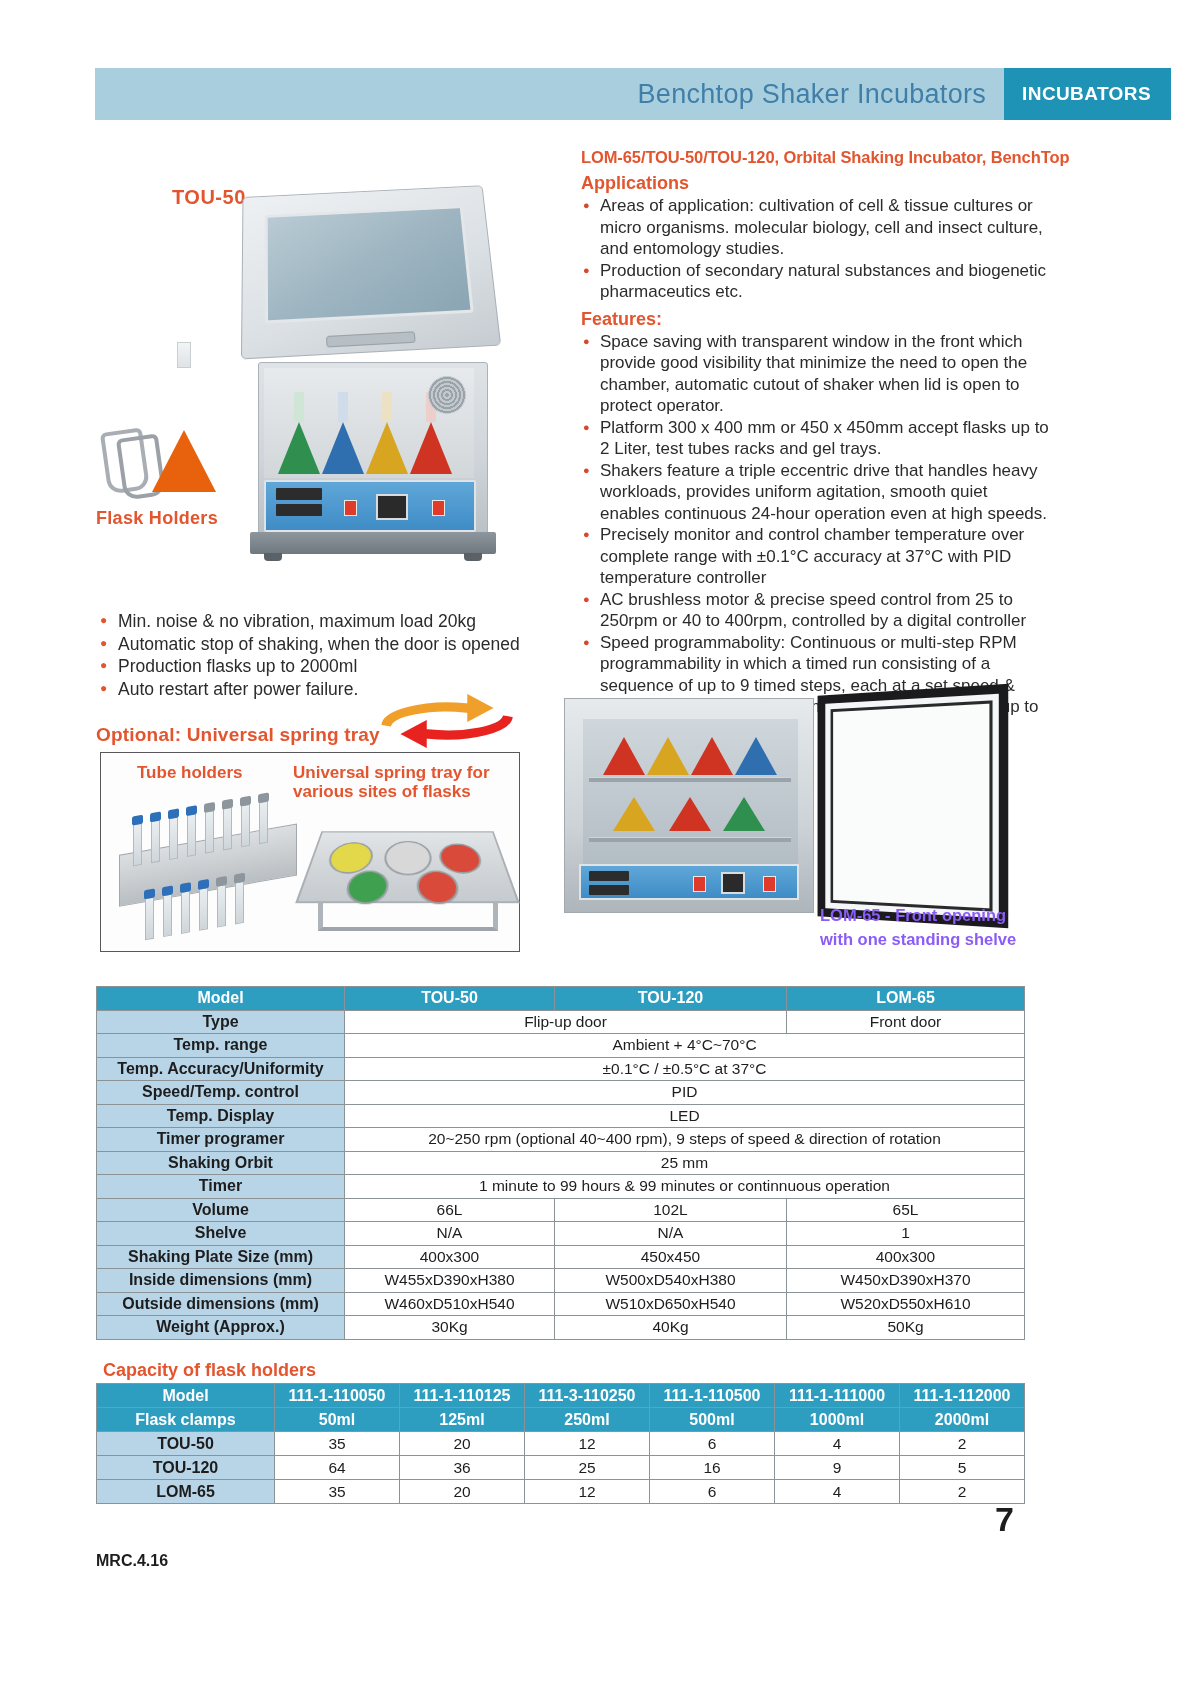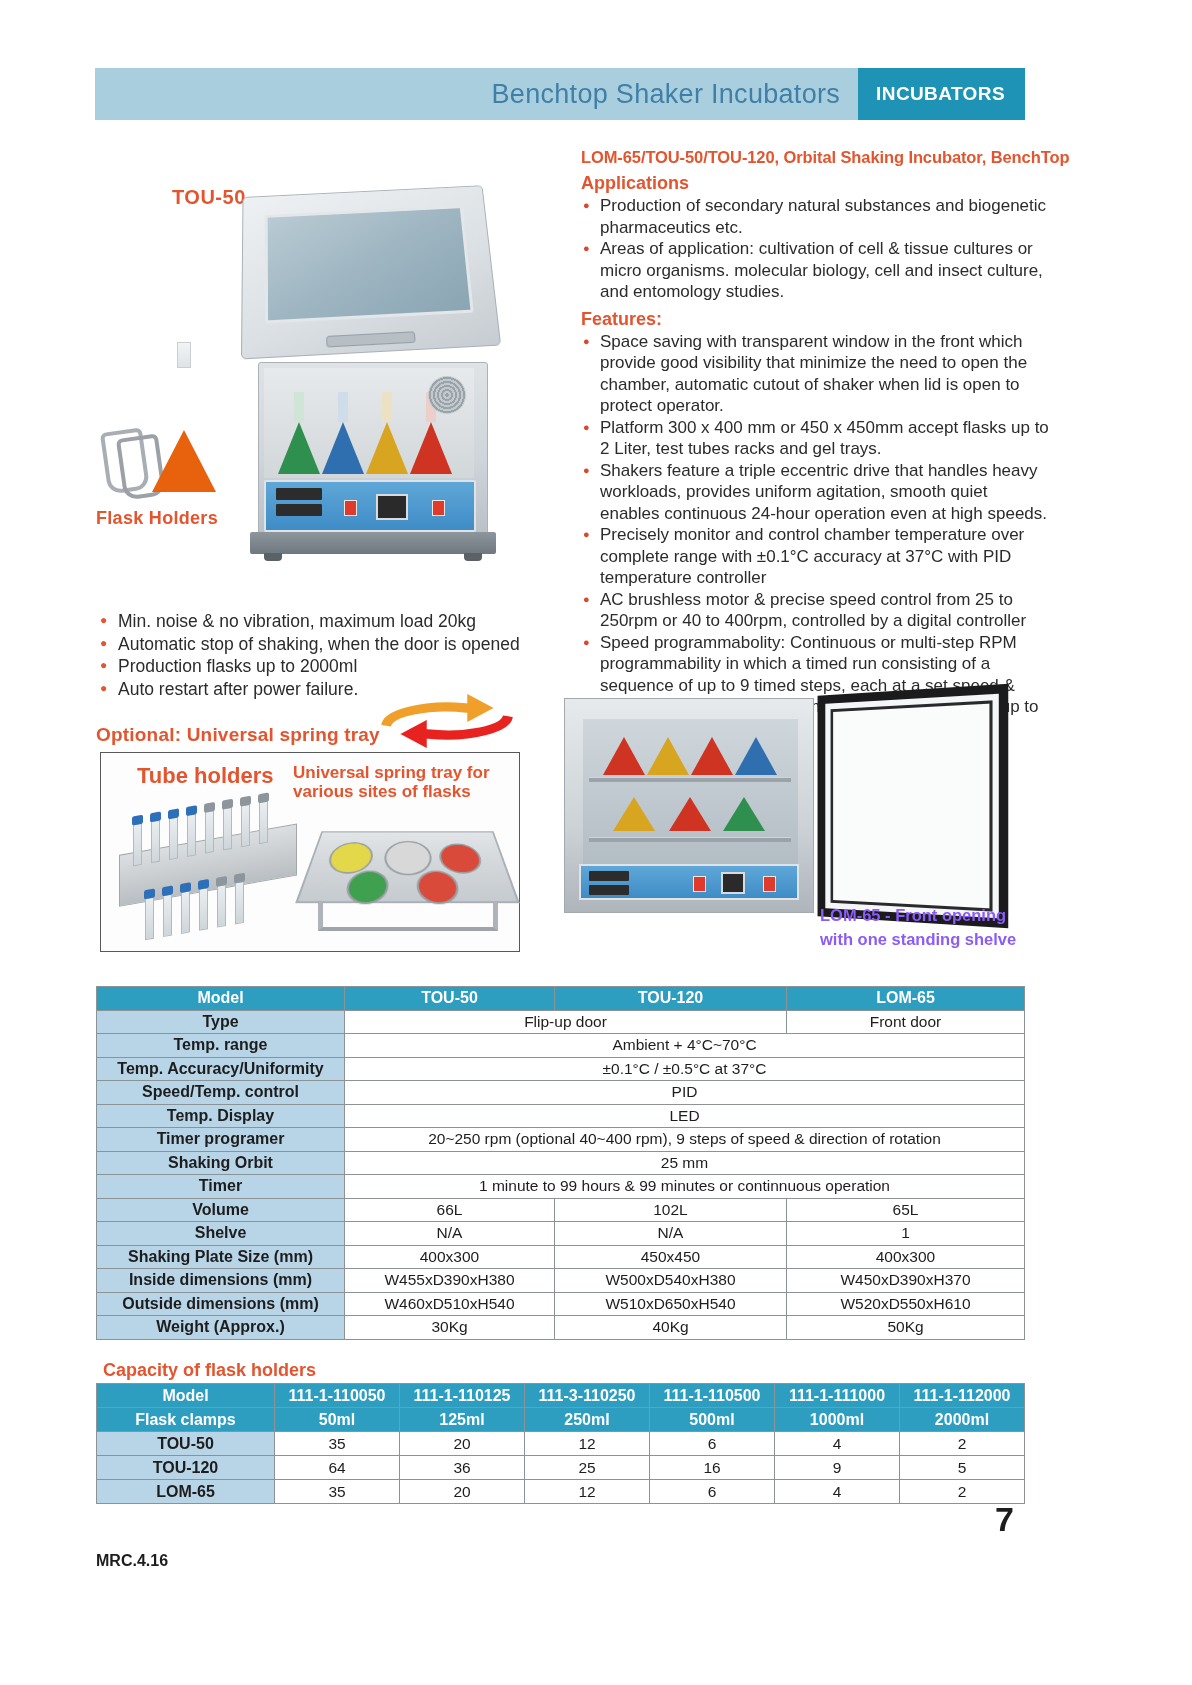--- a/index.html
+++ b/index.html
@@ -7,21 +7,21 @@
     width: 1192px; height: 1685px;
     background: #ffffff;
     font-family: "Liberation Sans", sans-serif;
     position: relative;
     overflow: hidden;
   }
 
   
   .header-bar {
     position: absolute; left: 95px; top: 68px;
-    width: 930px; height: 52px;
+    width: 1076px; height: 52px;
     display: flex; align-items: stretch;
   }
   .header-left {
     flex: 1; background: #a9cfdf;
     display: flex; align-items: center; justify-content: flex-end;
     padding-right: 18px;
   }
   .header-left span {
     font-size: 27px; color: #3f7fa8; letter-spacing: .3px;
   }
@@ -151,21 +151,21 @@
   
   .arrows { position: absolute; left: 362px; top: 686px; width: 170px; height: 70px; }
 
   
   .photo-box-optional {
     position: absolute; left: 100px; top: 752px; width: 420px; height: 200px;
     border: 1px solid #58585a; background: #fdfdfd;
   }
   .cap-tube {
     position: absolute; left: 137px; top: 763px;
-    font-size: 22px; font-weight: bold; color: #e2552f;
+    font-size: 17px; font-weight: bold; color: #e2552f;
   }
   .cap-tray {
     position: absolute; left: 293px; top: 763px; width: 215px;
     font-size: 17px; font-weight: bold; color: #e2552f; line-height: 19px;
   }
 
   
   .rack {
     position: absolute; left: 18px; top: 48px; width: 180px; height: 130px;
     transform: skewY(-10deg);
@@ -403,22 +403,22 @@
   </div>
 </div>
 
 <div class="cap-tube">Tube holders</div>
 <div class="cap-tray">Universal spring tray for various sites of flasks</div>
 
 <div class="rc">
   <div class="rc-title">LOM-65/TOU-50/TOU-120, Orbital Shaking Incubator, BenchTop</div>
   <div class="rc-head">Applications</div>
   <ul class="rc-list">
+    <li>Areas of application: cultivation of cell &amp; tissue cultures or micro organisms. molecular biology, cell and insect culture, and entomology studies.</li>
     <li>Production of secondary natural substances and biogenetic pharmaceutics etc.</li>
-    <li>Areas of application: cultivation of cell &amp; tissue cultures or micro organisms. molecular biology, cell and insect culture, and entomology studies.</li>
   </ul>
   <div class="rc-head">Features:</div>
   <ul class="rc-list">
     <li>Space saving with transparent window in the front which provide good  visibility that minimize the need to open the chamber, automatic cutout of shaker when lid is open to protect operator.</li>
     <li>Platform 300 x 400 mm or 450 x 450mm accept flasks up to 2 Liter, test tubes racks and gel trays.</li>
     <li>Shakers feature a triple eccentric drive that handles heavy workloads, provides uniform agitation, smooth quiet enables continuous 24-hour operation even at high speeds.</li>
     <li>Precisely monitor and control chamber temperature over complete range with ±0.1°C accuracy at 37°C with PID temperature controller</li>
     <li>AC brushless motor &amp; precise speed control from 25 to 250rpm or 40 to 400rpm, controlled by a digital controller</li>
     <li>Speed programmabolity: Continuous or multi-step RPM programmability in which a timed run consisting of a sequence of up to 9 timed steps, each at a set speed &amp; direction of rotation. Each timed run can be repeated up to 999 times.</li>
   </ul>

